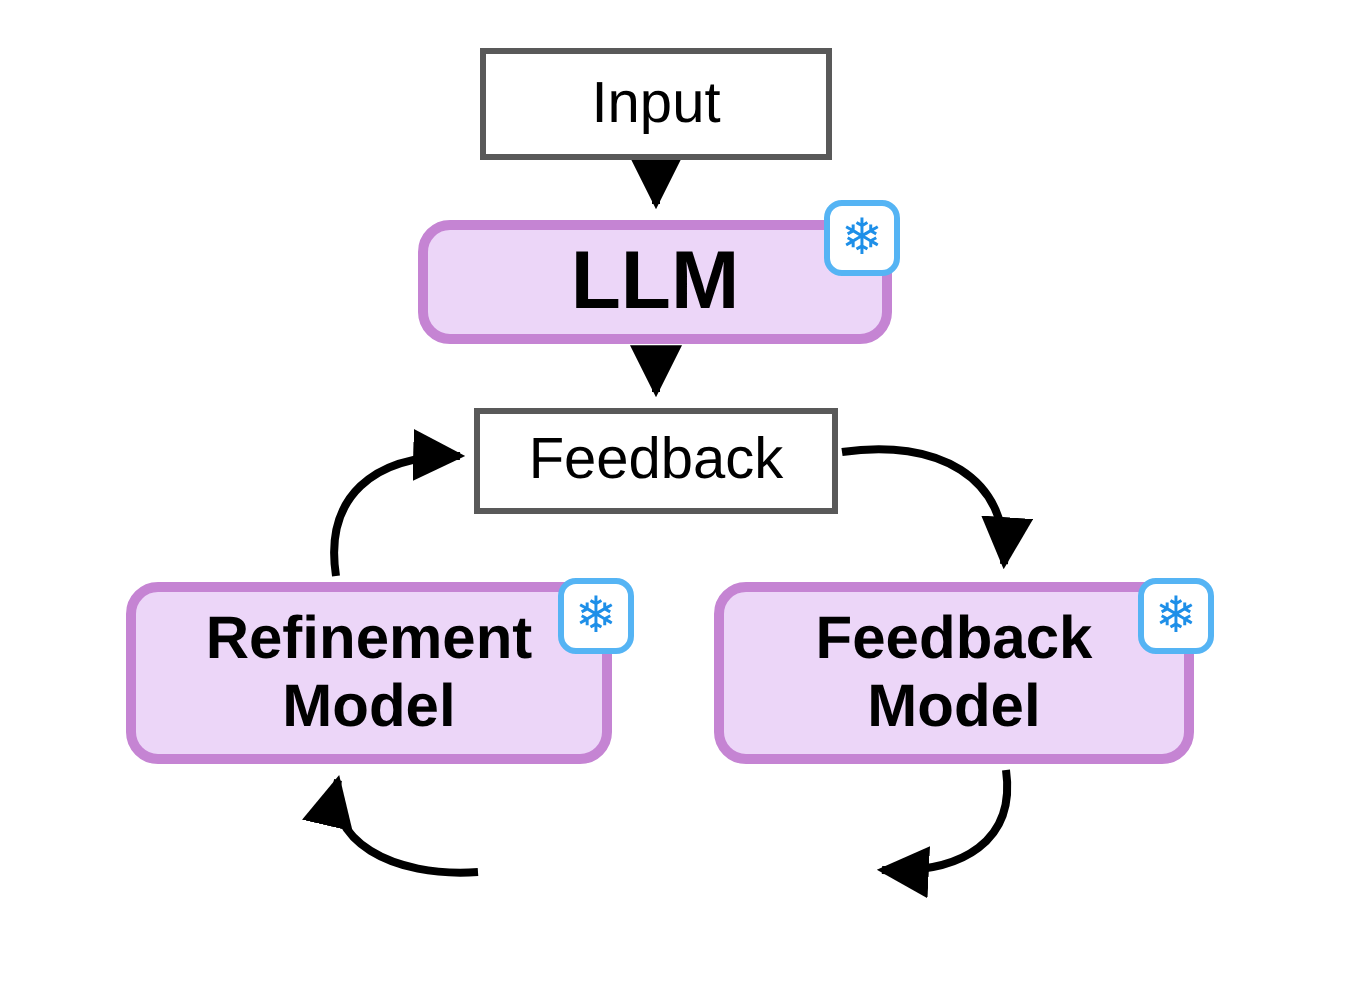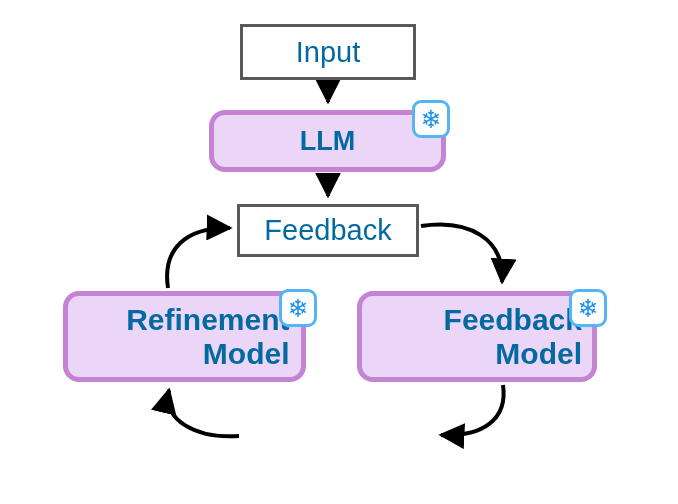--- a/index.html
+++ b/index.html
@@ -18,43 +18,43 @@
   .arrows {
     position: absolute;
     inset: 0;
     pointer-events: none;
   }
   .node {
     position: absolute;
     display: flex;
     align-items: center;
     justify-content: center;
-    text-align: right;
+    text-align: center;
     box-sizing: border-box;
     background: #ffffff;
-    color: #0369a1;
+    color: #000000;
   }
   .plain {
     border: 3px solid #595959;
     font-size: 29px;
     font-weight: 400;
   }
   .model {
     background: #ecd6f8;
     border: 5px solid #c584d3;
     border-radius: 16px;
     font-weight: bold;
   }
   .model .label {
     display: inline-block;
     max-width: 210px;
     line-height: 1.12;
   }
   #node-input            { left: 240px; top: 24px;  width: 176px; height: 56px; }
-  #node-llm              { left: 209px; top: 110px; width: 237px; height: 62px; font-size: 27px; }
+  #node-llm              { left: 209px; top: 110px; width: 237px; height: 62px; font-size: 41px; }
   #node-response         { left: 237px; top: 204px; width: 182px; height: 53px; }
   #node-refinement-model { left: 63px;  top: 291px; width: 243px; height: 91px; font-size: 30px; }
   #node-feedback-model   { left: 357px; top: 291px; width: 240px; height: 91px; font-size: 30px; }
   #node-feedback         { left: 242px; top: 408px; width: 190px; height: 53px; }
   .snow {
     position: absolute;
     width: 38px;
     height: 38px;
     box-sizing: border-box;
     background: #ffffff;

